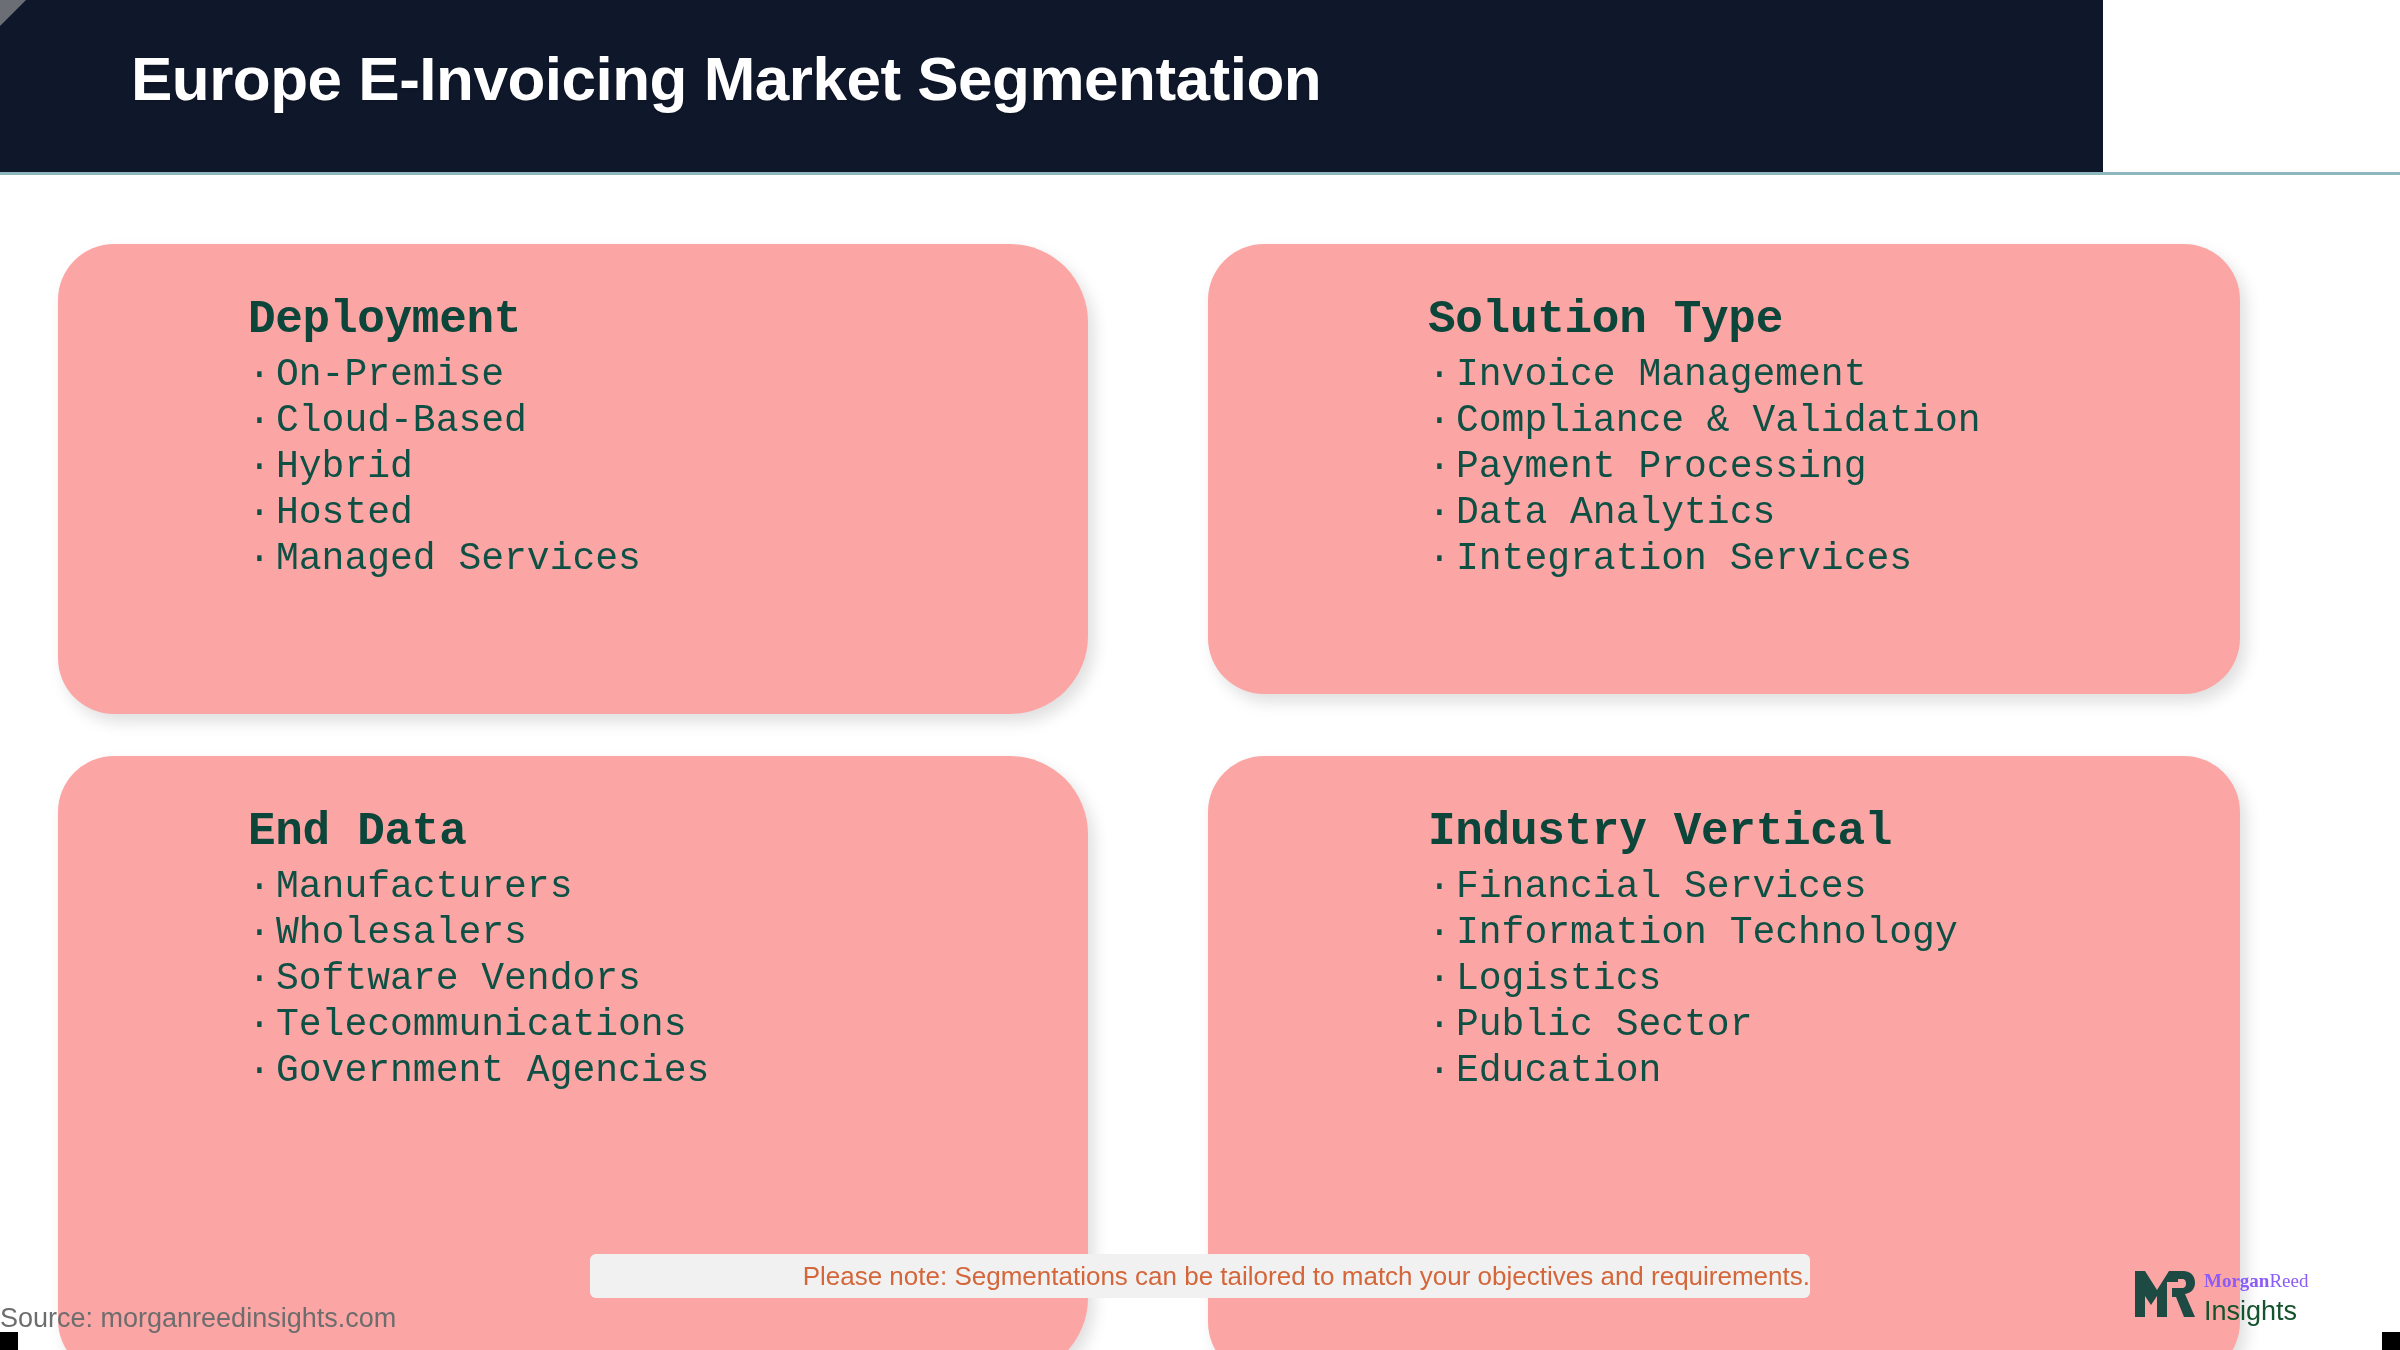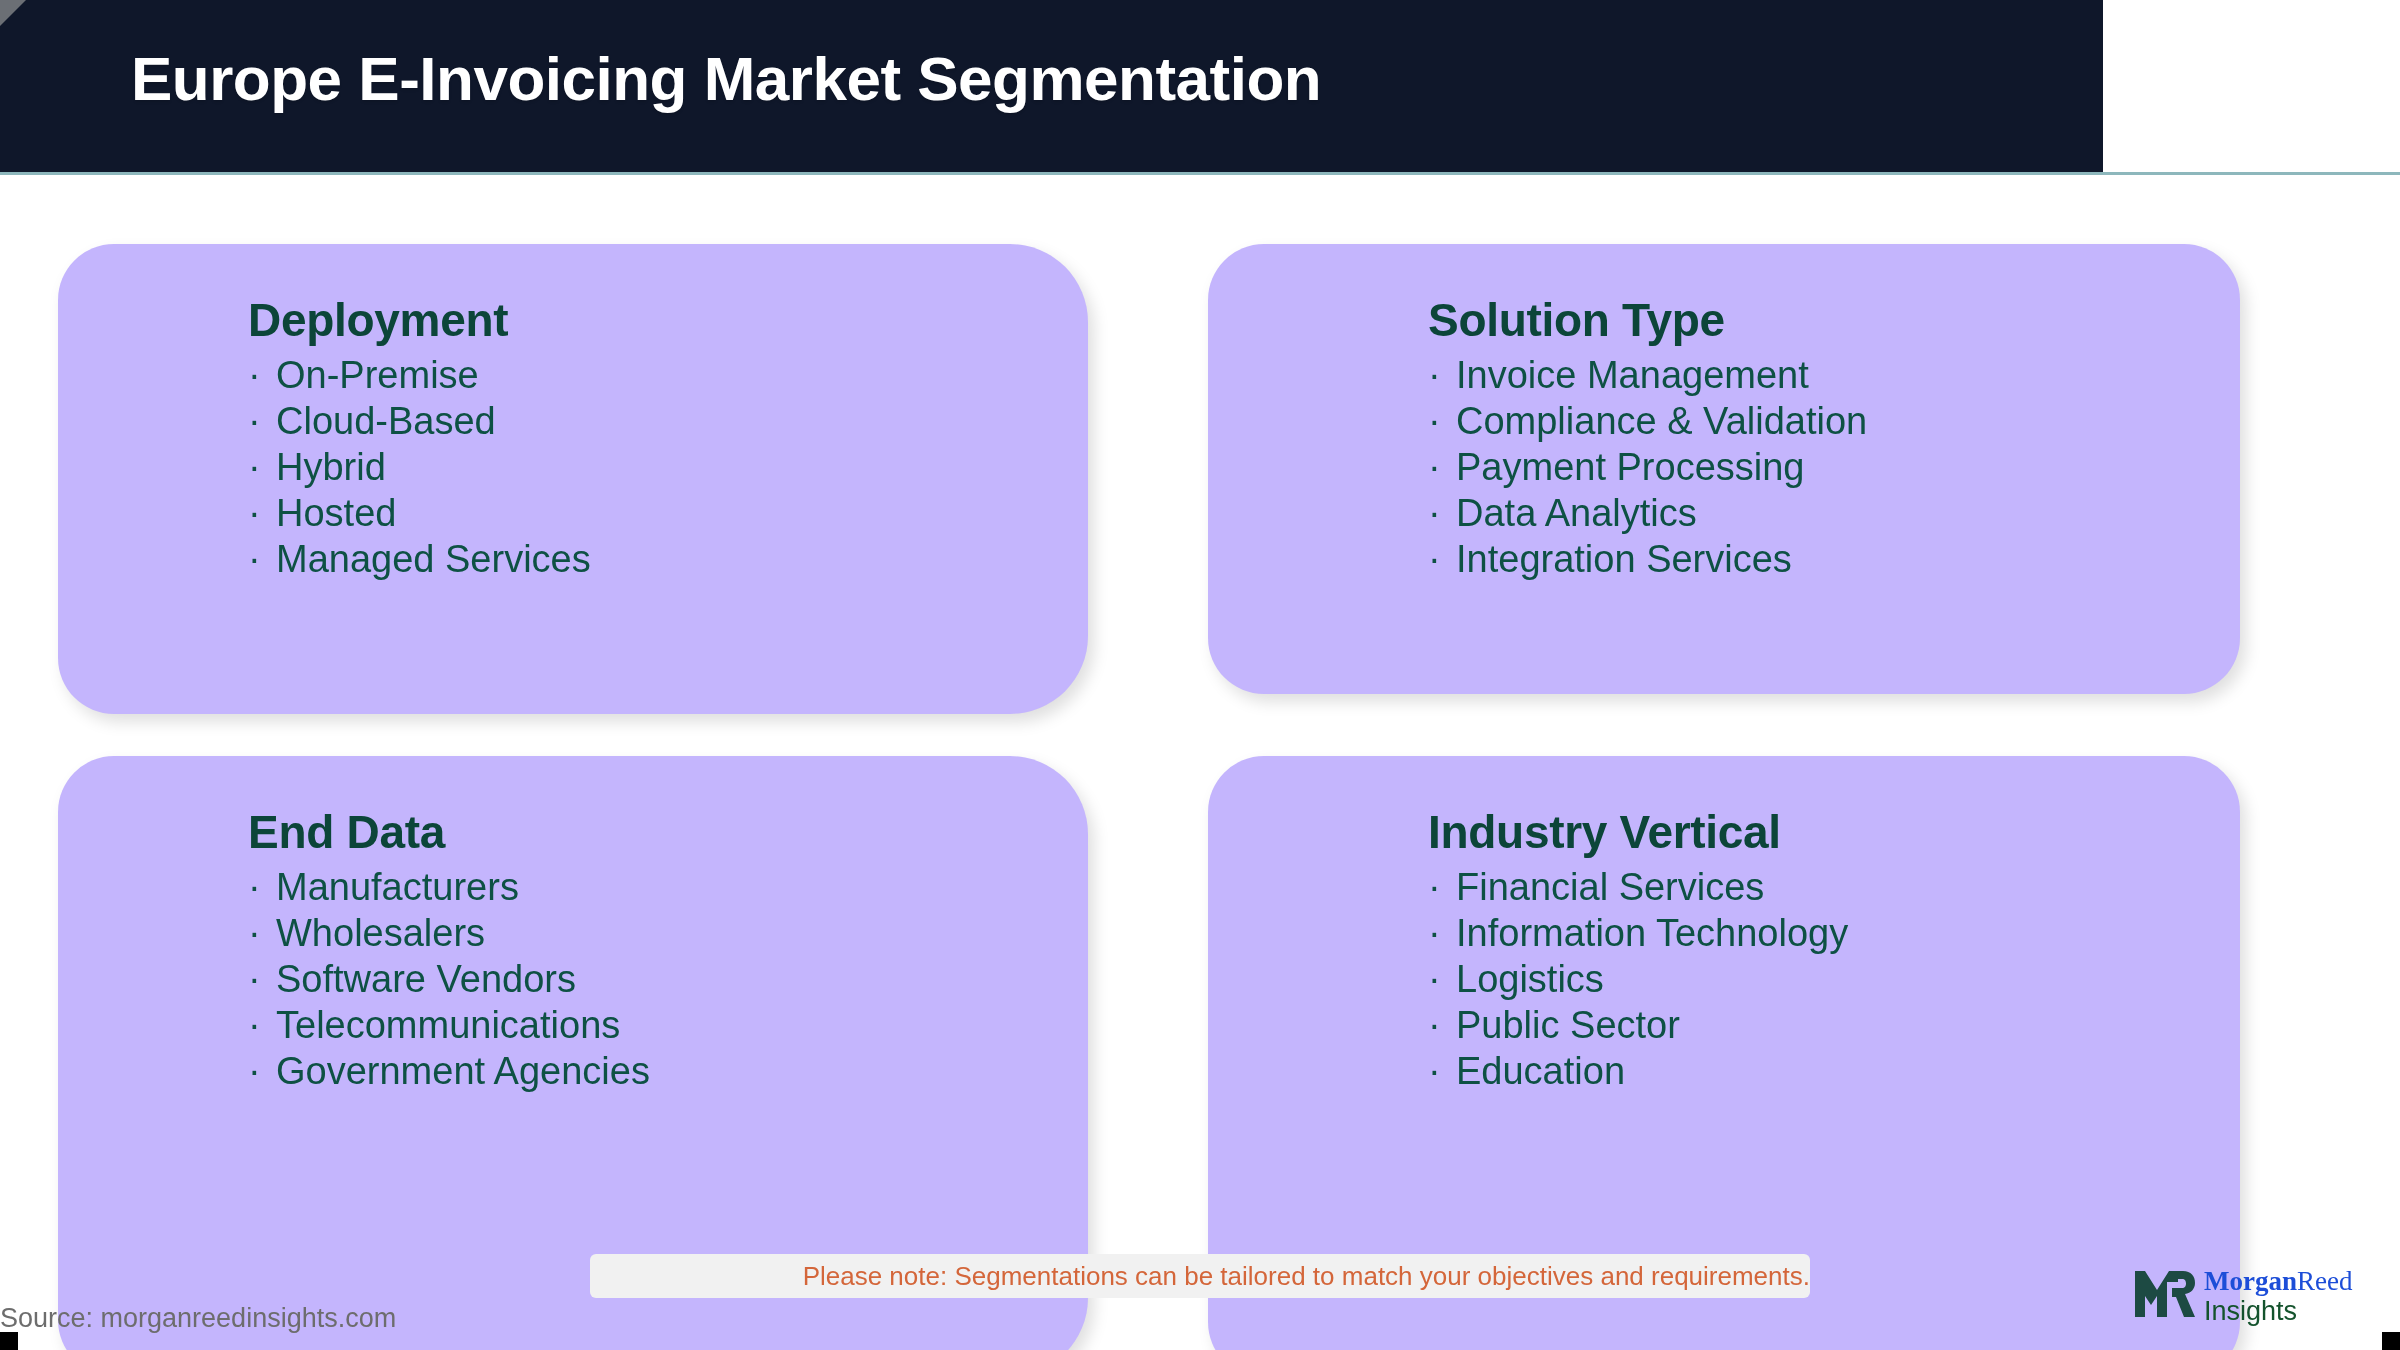--- a/index.html
+++ b/index.html
@@ -58,22 +58,23 @@
   
   .cards {
     position: absolute;
     left: 0;
     top: 172px;
     width: 2400px;
     height: 1010px;
   }
   .card {
     position: absolute;
-    background: #c4b5fd;
+    background: #fca5a5;
     box-shadow: 6px 8px 16px rgba(0,0,0,.13);
+    font-family: Liberation Mono, monospace;
   }
   
   .card.c0 { left: 58px;  top: 72px;  width: 1030px; height: 470px;
              border-radius: 56px 78px 78px 56px; }
   .card.c1 { left: 1208px; top: 72px;  width: 1032px; height: 450px;
              border-radius: 56px 56px 56px 56px; }
   
   .card.c2 { left: 58px;  top: 584px; width: 1030px; height: 620px;
              border-radius: 56px 78px 78px 56px; }
   .card.c3 { left: 1208px; top: 584px; width: 1032px; height: 622px;
@@ -167,23 +168,23 @@
     height: 48px;
   }
   .logo-text {
     position: absolute;
     left: 70px;
     top: 0px;
     width: 170px;
   }
   .logo-line1 {
     font-family: "Liberation Serif", "DejaVu Serif", serif;
-    font-size: 27px;
+    font-size: 19px;
     line-height: 30px;
-    color: #1d4ed8;
+    color: #8b5cf6;
     white-space: nowrap;
   }
   .logo-line1 b { font-weight: 700; }
   .logo-line1 span.reed { font-weight: 400; }
   .logo-line2 {
     font-family: Liberation Sans, sans-serif;
     font-size: 27px;
     line-height: 30px;
     color: #14532d;
     white-space: nowrap;

